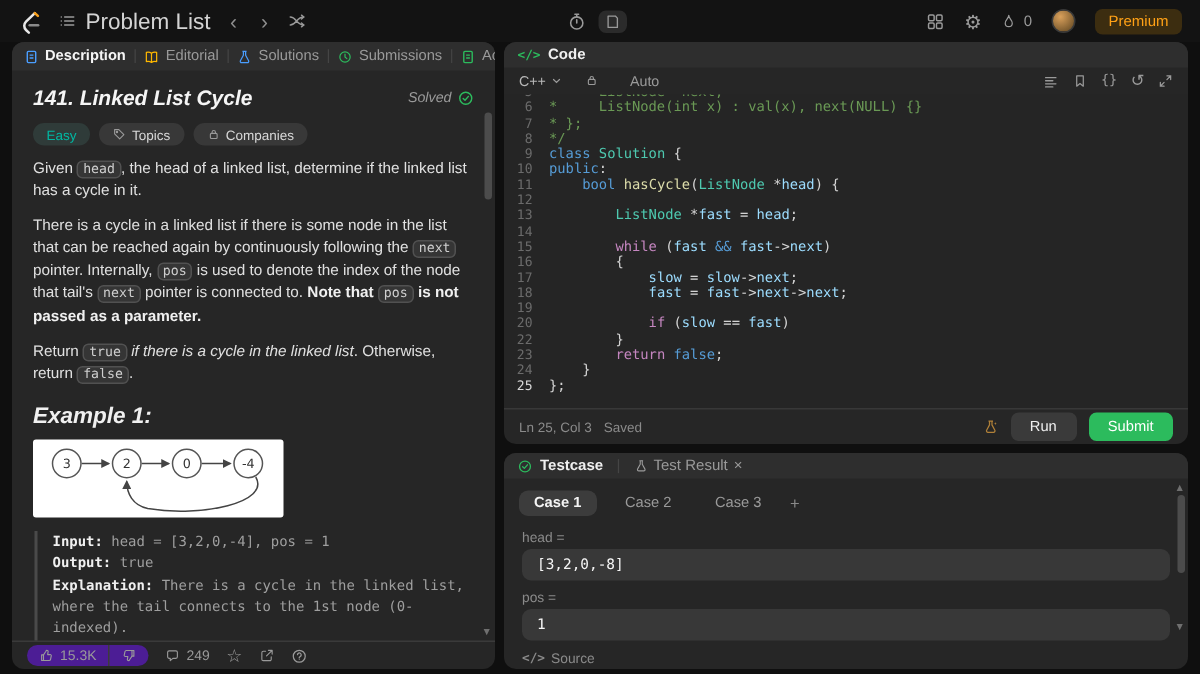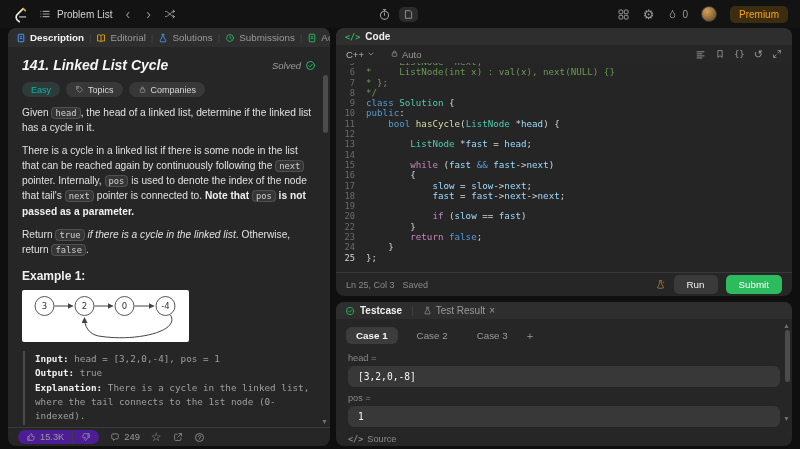--- a/index.html
+++ b/index.html
@@ -8,21 +8,21 @@
     width:800px; height:449px; overflow:hidden;
     background:#0f0f0f; color:#e8e8e8;
     font-family:"Liberation Sans", sans-serif; font-size:11px;
   }
   svg { display:block; }
   .ico { display:inline-flex; align-items:center; justify-content:center; color:#9a9a9a; flex:none; }
 
   
   .topbar { height:28px; display:flex; align-items:center; padding:0 12px; gap:10px; position:relative; background:#131313; }
   .brand { width:17px; height:17px; }
-  .nav-group { display:flex; align-items:center; gap:6px; color:#d4d4d4; font-size:10px; cursor:pointer; }
+  .nav-group { display:flex; align-items:center; gap:6px; color:#d4d4d4; font-size:15px; cursor:pointer; }
   .nav-arrow { color:#8f8f8f; font-size:14px; line-height:1; padding:0 3px; cursor:pointer; }
   .center-tools { position:absolute; left:378px; top:0; height:28px; display:flex; align-items:center; gap:8px; }
   .note-btn { background:#2b2b2b; border-radius:5px; padding:2px 4px; }
   .top-right { margin-left:auto; display:flex; align-items:center; gap:13px; }
   .streak { display:flex; align-items:center; gap:4px; color:#9a9a9a; font-size:10px; }
   .avatar { width:16px; height:16px; border-radius:50%;
             background:radial-gradient(circle at 35% 30%, #d9a05b, #7a5a2e 75%); border:1px solid #3a3a3a; }
   .premium-btn { background:#3c2d10; color:#ffa116; font-size:10px; padding:3px 9px; border-radius:5px; cursor:pointer; }
   .gear-glyph { font-size:13px; line-height:1; }
 
@@ -45,41 +45,41 @@
   .prob-title { font-size:14px; font-weight:bold; color:#f5f5f5; }
   .solved { display:flex; align-items:center; gap:4px; color:#9a9a9a; font-size:9.5px; }
   .pill-row { display:flex; gap:6px; margin:9px 0 4px; }
   .pill { background:#383838; border-radius:10px; padding:2.5px 9px; font-size:9px; color:#d8d8d8; display:flex; align-items:center; gap:4px; cursor:pointer; }
   .pill.easy { background:#2f3b39; color:#00b8a3; }
   .para { font-size:10.2px; line-height:1.48; color:#e0e0e0; margin:8px 0; }
   .chip { background:rgba(255,255,255,.07); border:1px solid rgba(255,255,255,.14); border-radius:4px;
           padding:0 3px; font-family:"DejaVu Sans Mono", monospace; font-size:8.8px; color:#cfcfcf; white-space:nowrap; }
   .rt-b { font-weight:bold; color:#f0f0f0; }
   .rt-i { font-style:italic; }
-  .ex-label { font-weight:bold; font-size:12px; margin:12px 0 7px; color:#f0f0f0; }
+  .ex-label { font-weight:bold; font-size:15px; margin:12px 0 7px; color:#f0f0f0;font-style:italic; }
   .diagram { background:#ffffff; border-radius:2px; width:167px; }
   .ex-block { border-left:2px solid #4a4a4a; margin:9px 0 2px 1px; padding:1px 0 1px 10px;
               font-family:"DejaVu Sans Mono", monospace; font-size:9.3px; line-height:1.55; color:#9f9f9f; }
   .ex-block b { color:#f0f0f0; font-weight:bold; }
   .desc-footer { height:19px; border-top:1px solid #3a3a3a; display:flex; align-items:center; padding:0 10px; gap:11px; color:#9a9a9a; font-size:9.3px; flex:none; }
   .vote-group { display:flex; align-items:center; background:#4c1d95; border-radius:10px; overflow:hidden; }
   .vote-seg { display:flex; align-items:center; gap:4px; padding:2px 8px; cursor:pointer; }
   .vote-seg + .vote-seg { border-left:1px solid #3c3c3c; }
   .foot-item { display:flex; align-items:center; gap:4px; cursor:pointer; }
   .star-glyph { font-size:12px; line-height:1; }
   .scroll-thumb { position:absolute; right:2px; width:5px; border-radius:3px; background:#4c4c4c; }
   .scroll-arrow { position:absolute; right:2px; color:#6f6f6f; font-size:7px; }
 
   
   .panel-head { height:17px; background:#2e2e2e; display:flex; align-items:center; padding:0 9px; gap:5px; font-size:10px; flex:none; }
   .panel-head .head-title { font-weight:bold; color:#f0f0f0; }
   .code-tag { font-family:"DejaVu Sans Mono", monospace; font-size:8.5px; font-weight:bold; color:#2cbb5d; }
   .toolbar { height:18px; display:flex; align-items:center; padding:0 10px; gap:5px; color:#b8b8b8; font-size:9.5px; flex:none; }
   .lang-sel { display:flex; align-items:center; gap:3px; cursor:pointer; }
-  .auto-toggle { display:flex; align-items:flex-start; gap:3px; margin-left:10px; color:#9a9a9a; cursor:pointer; }
+  .auto-toggle { display:flex; align-items:flex-start; gap:21px; margin-left:10px; color:#9a9a9a; cursor:pointer; }
   .editor-tools { margin-left:auto; display:flex; align-items:center; gap:9px; }
   .braces-glyph { font-family:"DejaVu Sans Mono", monospace; font-size:9px; }
   .undo-glyph { font-size:11px; line-height:1; }
   .editor { flex:1; overflow:hidden; background:#252525; padding-top:0; }
   .code-lines { margin-top:-6px; }
   .code-row { display:flex; line-height:10.3px; font-family:"DejaVu Sans Mono", monospace; font-size:9.2px; white-space:pre; }
   .gutter { width:30px; padding-right:11px; text-align:right; color:#6b6b6b; flex:none; font-size:8.7px; }
   .code-row.active .gutter { color:#d8d8d8; }
   .tok-c { color:#6a9955; } .tok-k { color:#569cd6; } .tok-kc { color:#c586c0; }
   .tok-t { color:#4ec9b0; } .tok-f { color:#dcdcaa; } .tok-v { color:#9cdcfe; } .tok-p { color:#d4d4d4; }

